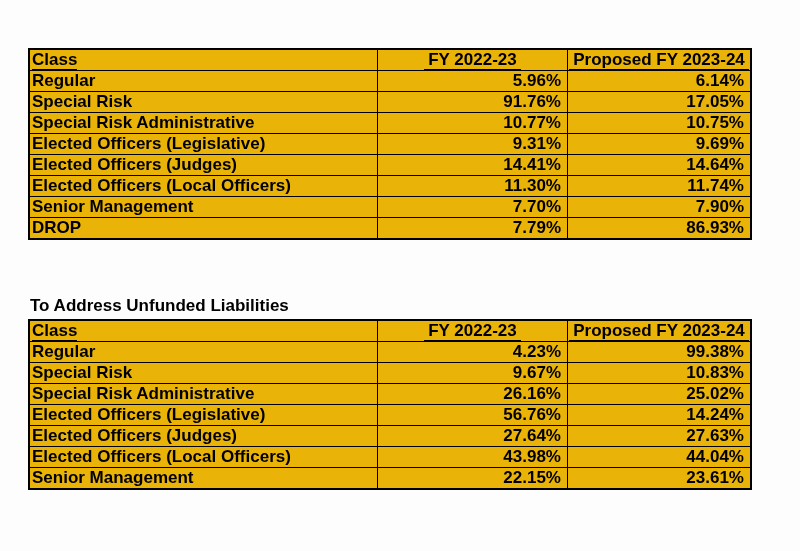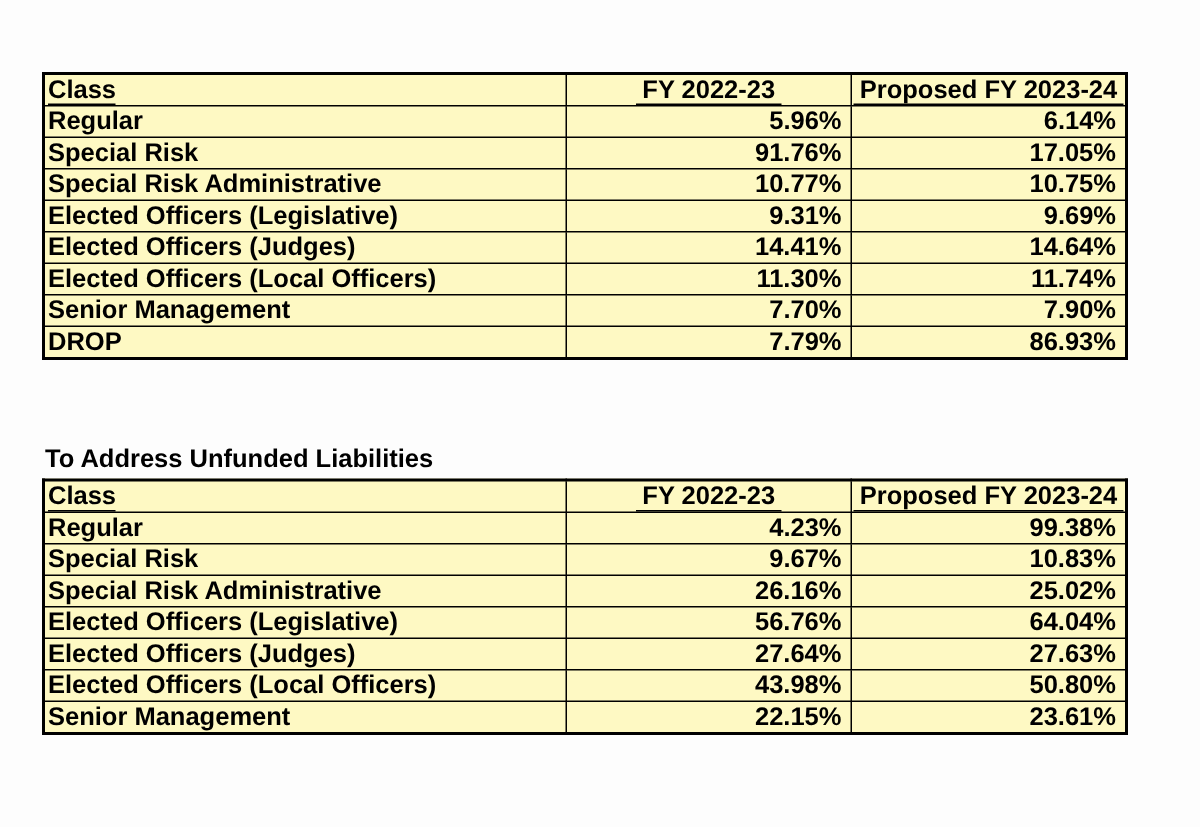--- a/index.html
+++ b/index.html
@@ -27,21 +27,21 @@
     line-height: 20px;
     margin: 0 0 3px 2px;
     font-weight: 700;
     white-space: nowrap;
   }
   table.data-table {
     border-collapse: collapse;
     table-layout: fixed;
     width: 724px;
     border: 2px solid #000;
-    background: #fef9c3;
+    background: #eab308;
   }
   table.data-table th,
   table.data-table td {
     border: 1px solid #000;
     height: 20px;
     font-size: 17px;
     line-height: 20px;
     padding: 0;
     font-weight: 700;
     white-space: nowrap;
@@ -152,31 +152,31 @@
           <td>10.83%</td>
         </tr>
         <tr>
           <td>Special Risk Administrative</td>
           <td>26.16%</td>
           <td>25.02%</td>
         </tr>
         <tr>
           <td>Elected Officers (Legislative)</td>
           <td>56.76%</td>
-          <td>64.04%</td>
+          <td>14.24%</td>
         </tr>
         <tr>
           <td>Elected Officers (Judges)</td>
           <td>27.64%</td>
           <td>27.63%</td>
         </tr>
         <tr>
           <td>Elected Officers (Local Officers)</td>
           <td>43.98%</td>
-          <td>50.80%</td>
+          <td>44.04%</td>
         </tr>
         <tr>
           <td>Senior Management</td>
           <td>22.15%</td>
           <td>23.61%</td>
         </tr>
       </tbody>
   </table>
 </div>
 

